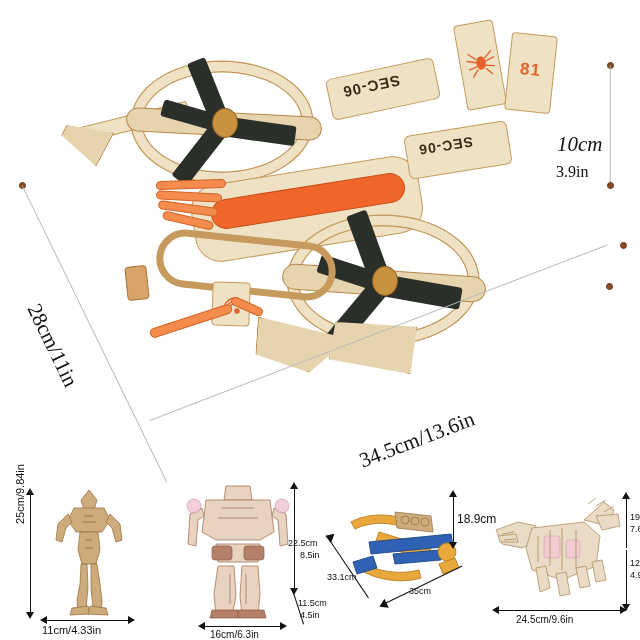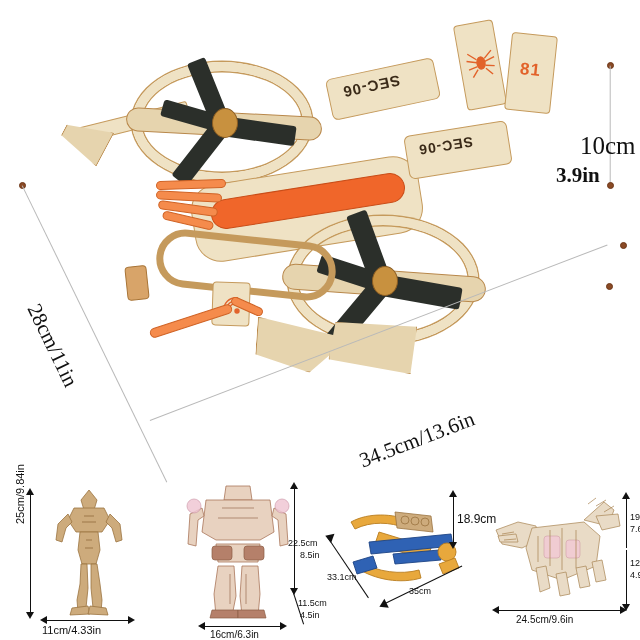--- a/index.html
+++ b/index.html
@@ -94,22 +94,22 @@
     </svg>
     <div class="orange2" style="left:88px;top:296px;width:86px;height:10px;border-radius:5px;transform:rotate(-18deg);"></div>
     <div class="orange2" style="left:170px;top:282px;width:34px;height:9px;border-radius:5px;transform:rotate(24deg);"></div>
     <div class="wood2" style="left:196px;top:300px;width:92px;height:52px;clip-path:polygon(0 0,100% 30%,60% 100%,0 72%);transform:rotate(4deg);"></div>
     <div class="wood2" style="left:268px;top:300px;width:90px;height:56px;clip-path:polygon(10% 0,100% 16%,90% 100%,0 66%);transform:rotate(-3deg);"></div>
   </div>
 
   <div class="dot" style="left:607px;top:62px;"></div>
   <div class="dimline" style="left:610px;top:65px;width:120px;height:1.4px;transform:rotate(90deg);"></div>
   <div class="dot" style="left:607px;top:182px;"></div>
-  <div class="dimlabel" style="left:580px;top:132px;font-size:25px;">10cm</div>
-  <div class="dimlabel" style="left:556px;top:163px;font-size:21px;font-weight:bold;">3.9in</div>
+  <div class="dimlabel" style="left:557px;top:132px;font-size:21px;font-style:italic;">10cm</div>
+  <div class="dimlabel" style="left:556px;top:163px;font-size:16px;">3.9in</div>
 
   <div class="dot" style="left:19px;top:182px;"></div>
   <div class="dimline" style="left:22px;top:185px;width:330px;height:1.4px;transform:rotate(64deg);"></div>
   <div class="dimlabel" style="left:44px;top:300px;font-size:21px;transform:rotate(64deg);transform-origin:0 0;">28cm/11in</div>
 
   <div class="dimline" style="left:150px;top:420px;width:490px;height:1.4px;transform:rotate(-21deg);"></div>
   <div class="dot" style="left:620px;top:242px;"></div>
   <div class="dot" style="left:606px;top:283px;"></div>
   <div class="dimlabel" style="left:356px;top:450px;font-size:21px;transform:rotate(-21deg);transform-origin:0 0;">34.5cm/13.6in</div>
 

